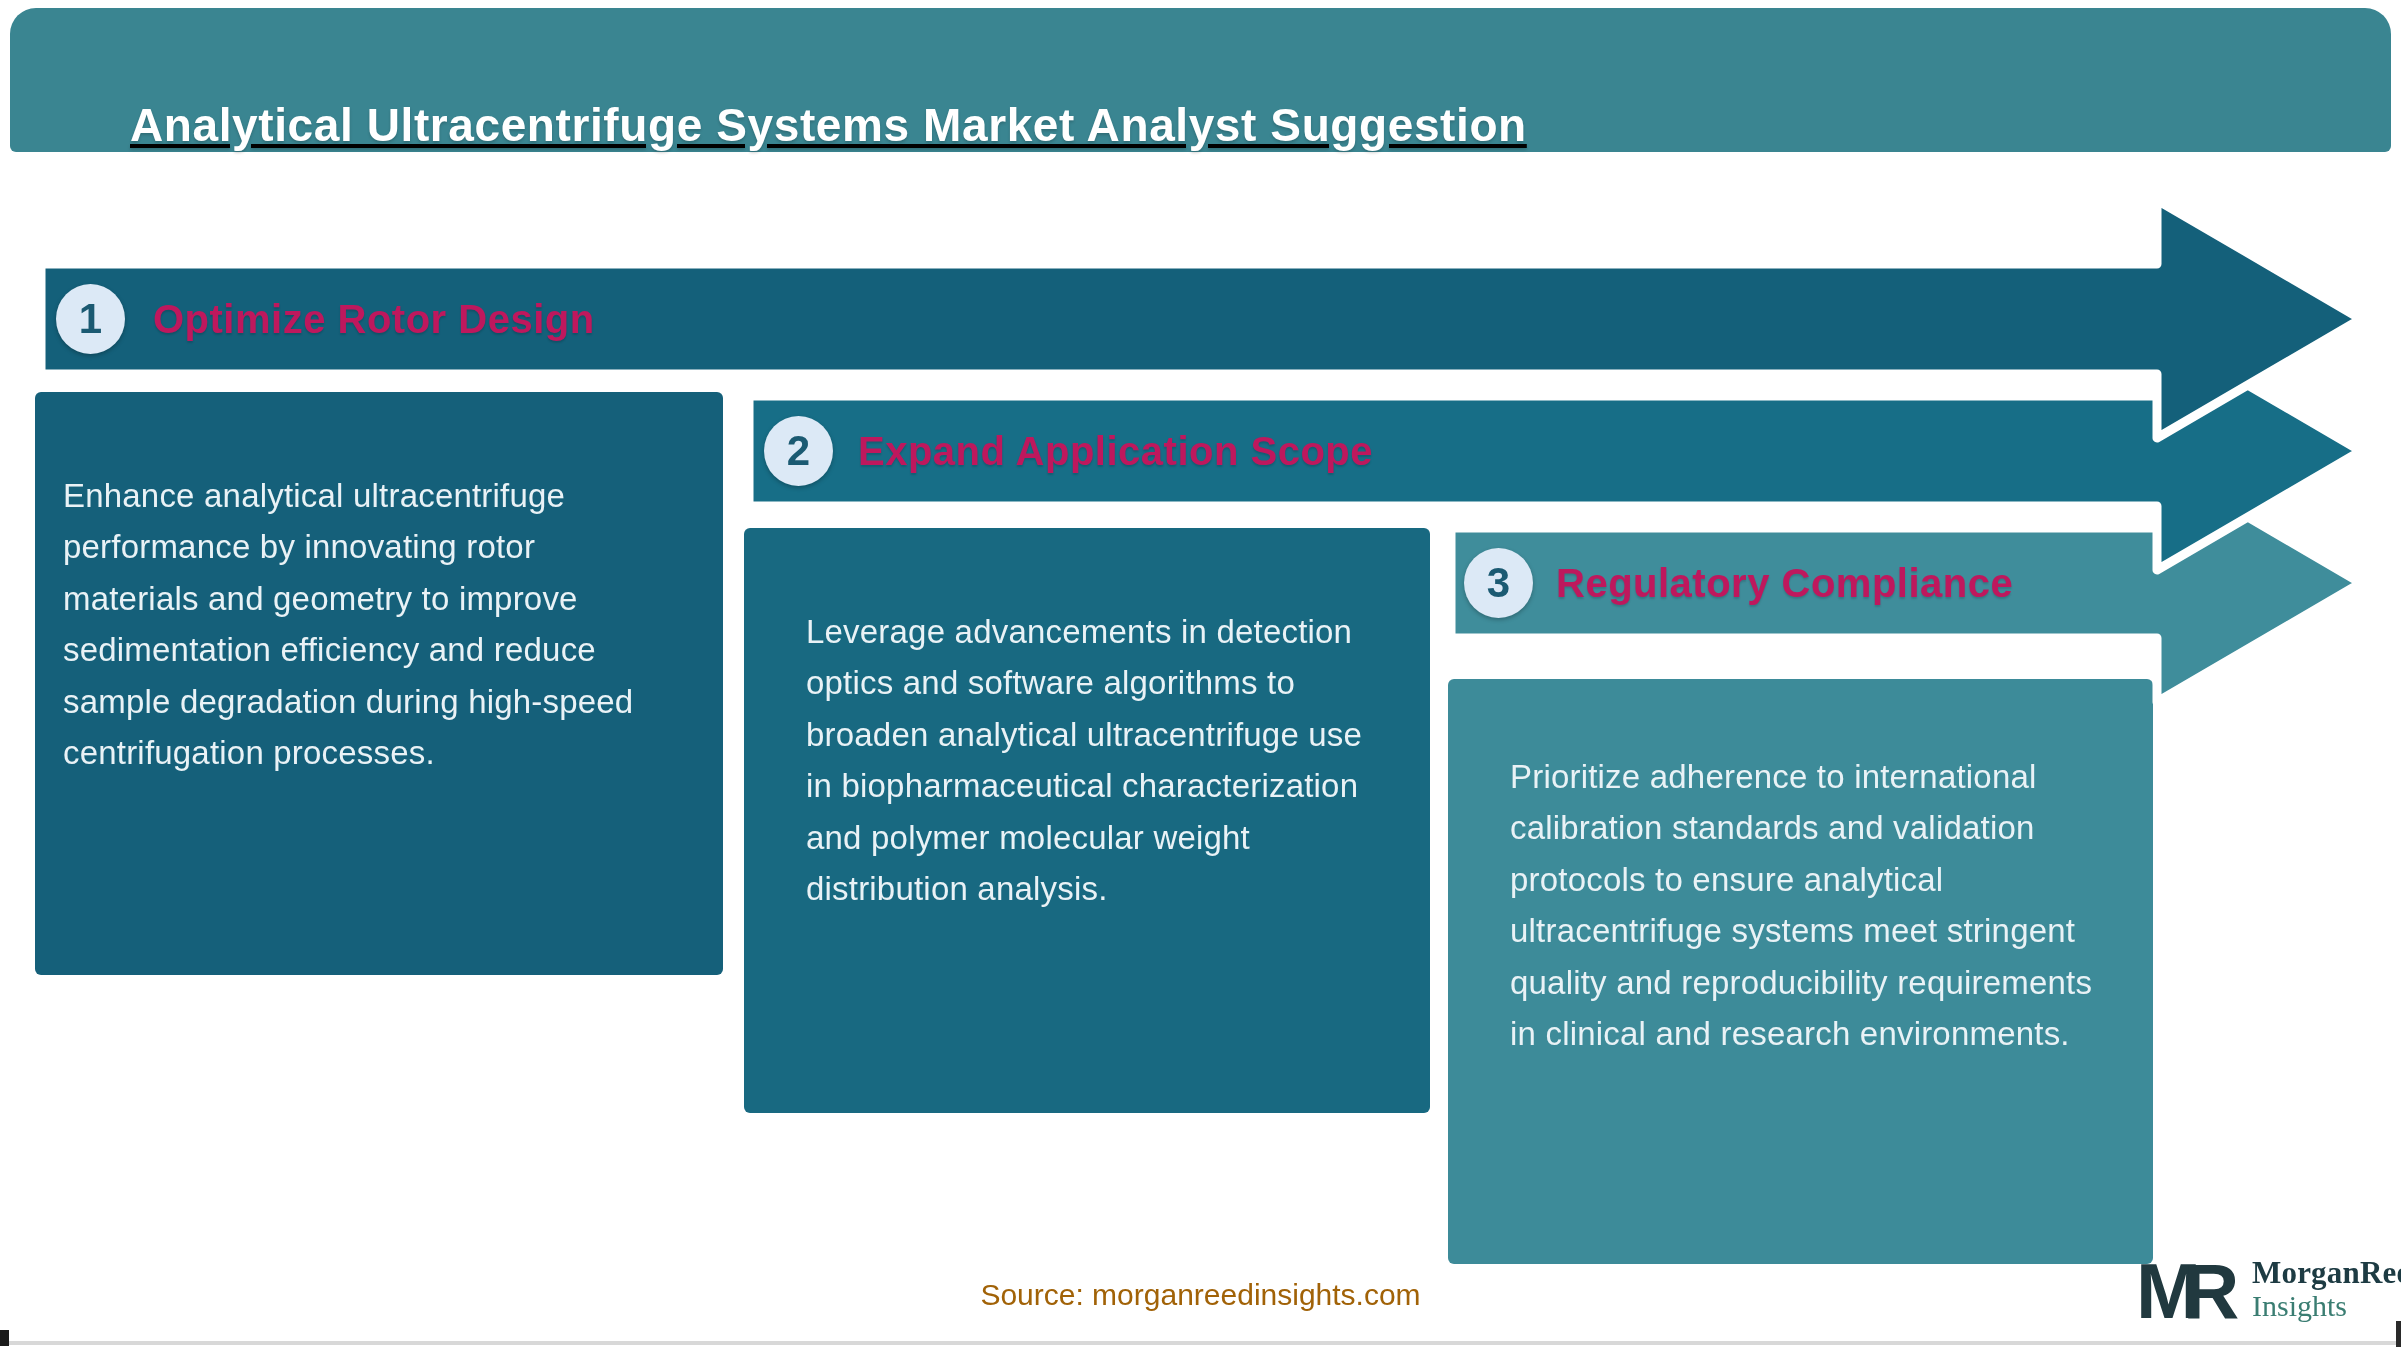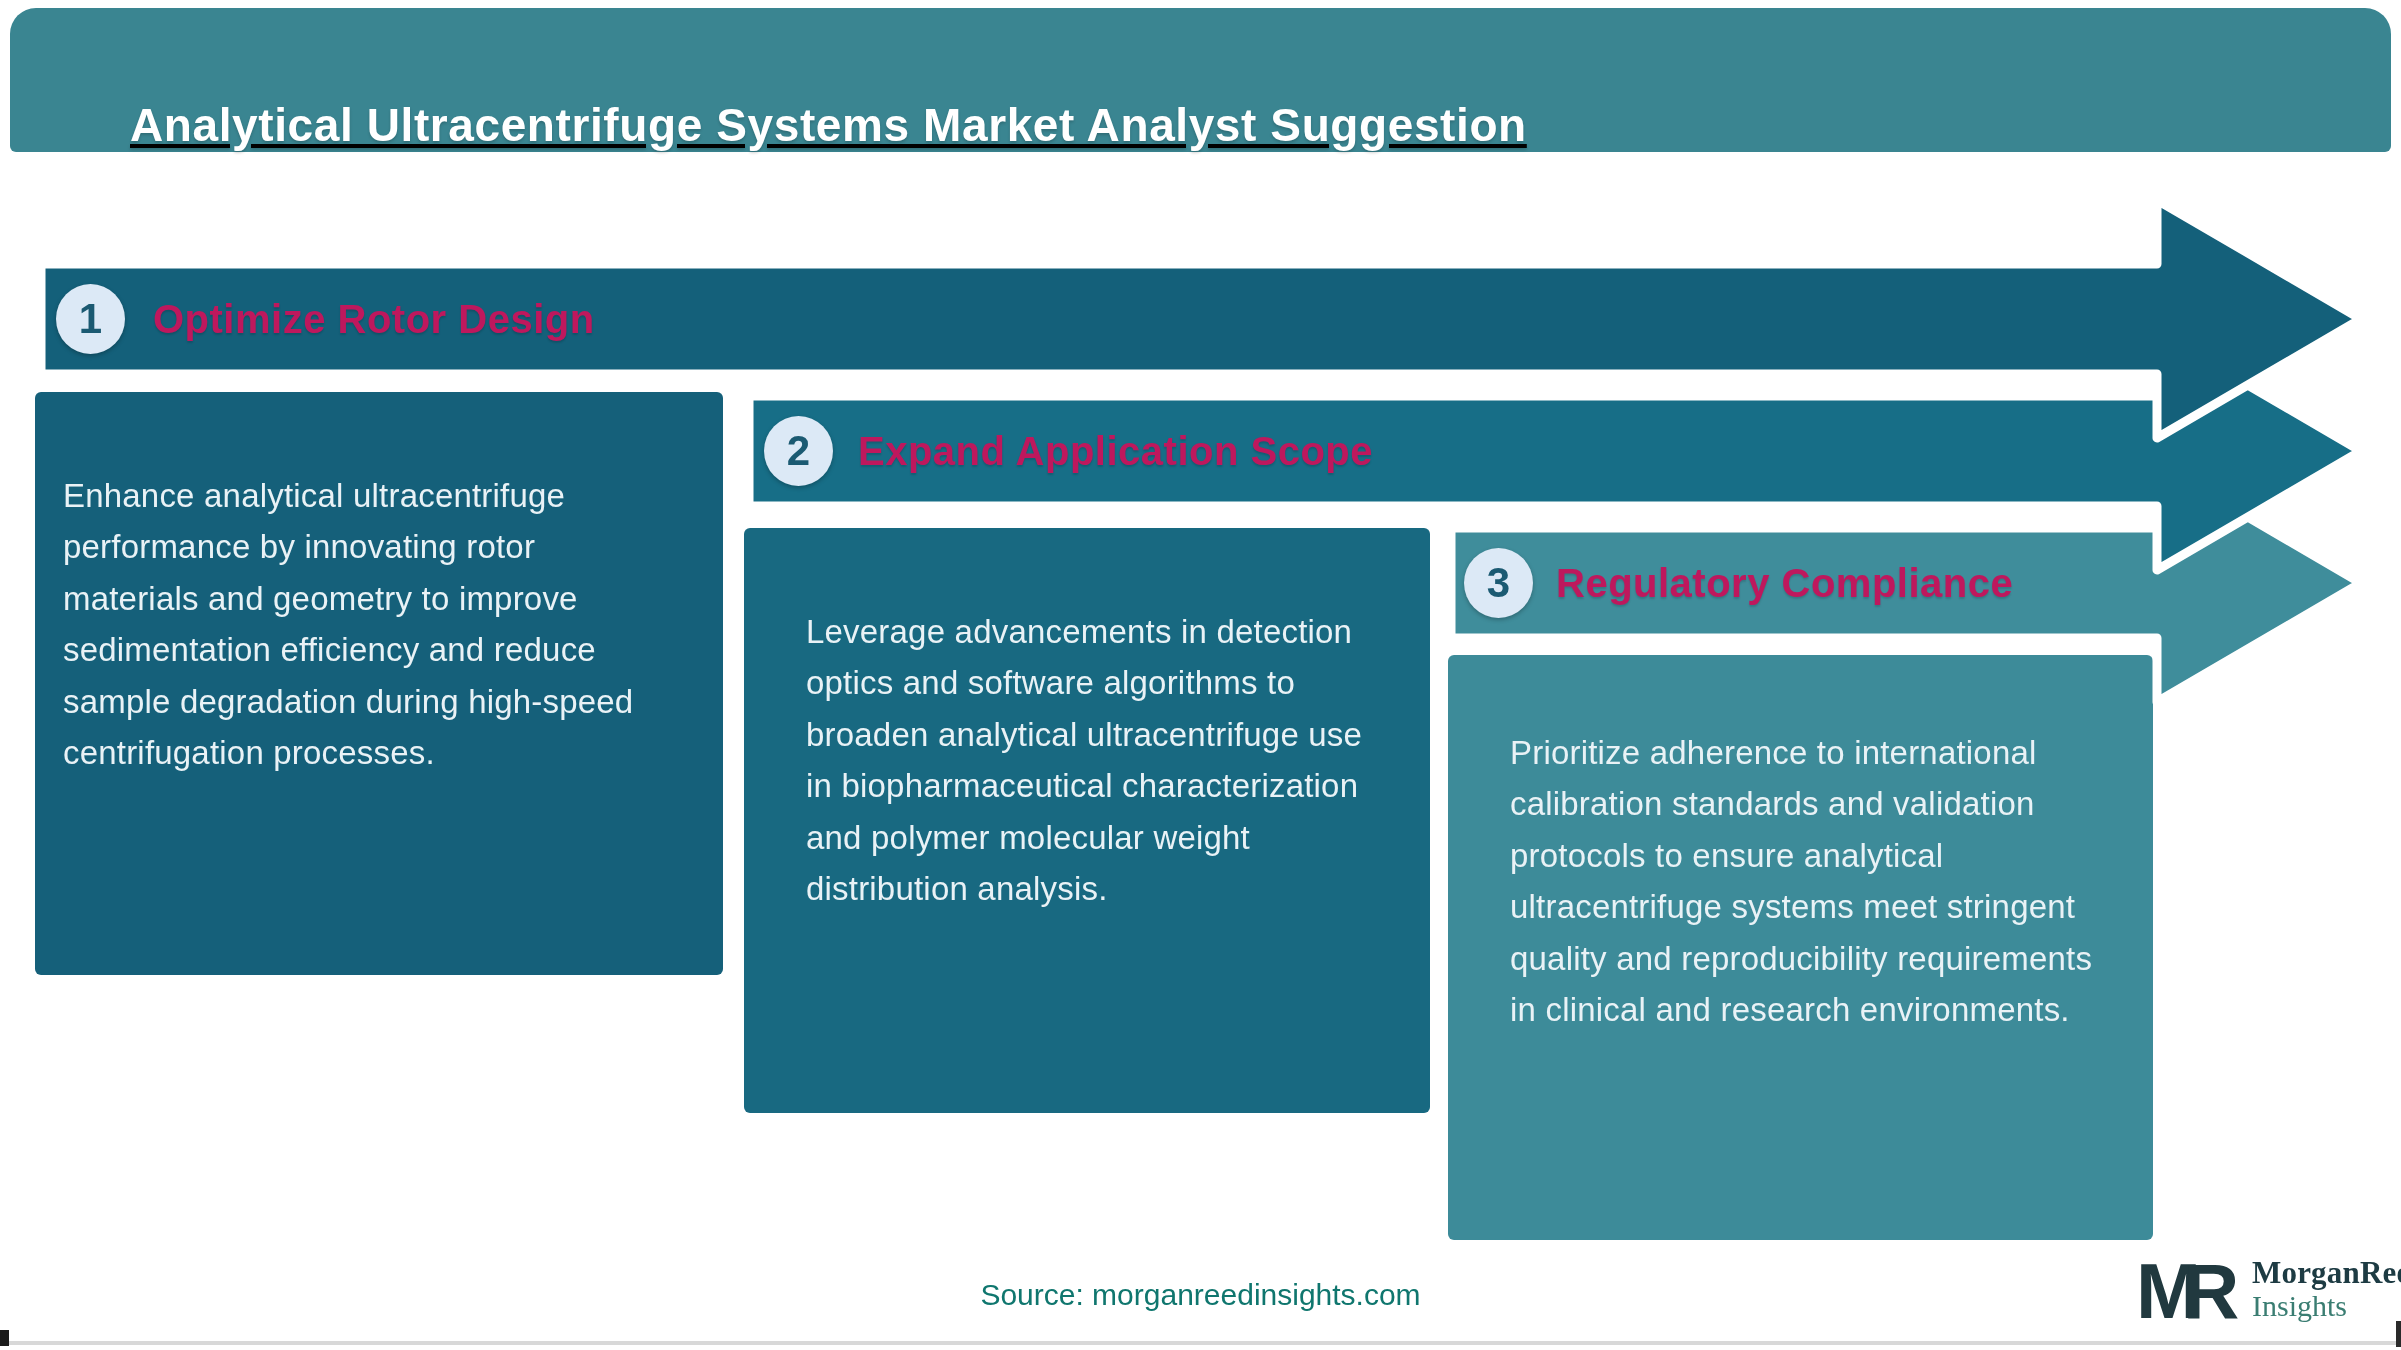--- a/index.html
+++ b/index.html
@@ -86,21 +86,21 @@
   }
   .desc-box.d1{left:35px;  top:392px; width:688px; height:583px; padding:78px 58px 0 28px;}
   .desc-box.d2{left:744px; top:528px; width:686px; height:585px; padding:78px 52px 10px 62px;}
   .desc-box.d3{left:1448px;top:655px; width:705px; height:585px; padding:72px 50px 0 62px;}
 
   
   .source{
     position:absolute;
     left:0; right:0; top:1278px;
     text-align:center;
-    color:#0f766e;
+    color:#a16207;
     font-size:30px;
   }
   .logo{
     position:absolute;
     left:2136px; top:1256px;
     display:flex; align-items:center; gap:12px;
     z-index:40;
   }
   .logo-text{display:flex; flex-direction:column; line-height:1.05;}
   .logo-name{
@@ -165,21 +165,21 @@
   <div class="step-title t1">Optimize Rotor Design</div>
   <div class="step-title t2">Expand Application Scope</div>
   <div class="step-title t3">Regulatory Compliance</div>
 
   <div class="desc-box d1" style="background: rgb(21, 96, 122);">
     <p>Enhance analytical ultracentrifuge performance by innovating rotor materials and geometry to improve sedimentation efficiency and reduce sample degradation during high-speed centrifugation processes.</p>
   </div>
   <div class="desc-box d2" style="background: rgb(24, 105, 129);">
     <p>Leverage advancements in detection optics and software algorithms to broaden analytical ultracentrifuge use in biopharmaceutical characterization and polymer molecular weight distribution analysis.</p>
   </div>
-  <div class="desc-box d3" style="background: rgb(61, 139, 153);">
+  <div class="desc-box d3" style="background: rgb(61, 139, 153); margin-top: 24px;">
     <p>Prioritize adherence to international calibration standards and validation protocols to ensure analytical ultracentrifuge systems meet stringent quality and reproducibility requirements in clinical and research environments.</p>
   </div>
 
   <div class="source">Source: morganreedinsights.com</div>
 
   <div class="logo">
     <svg width="104" height="66" viewBox="0 0 104 66">
       <text x="0" y="62" class="mono-letter">M</text>
       <text x="47" y="62" class="mono-letter">R</text>
     </svg>

